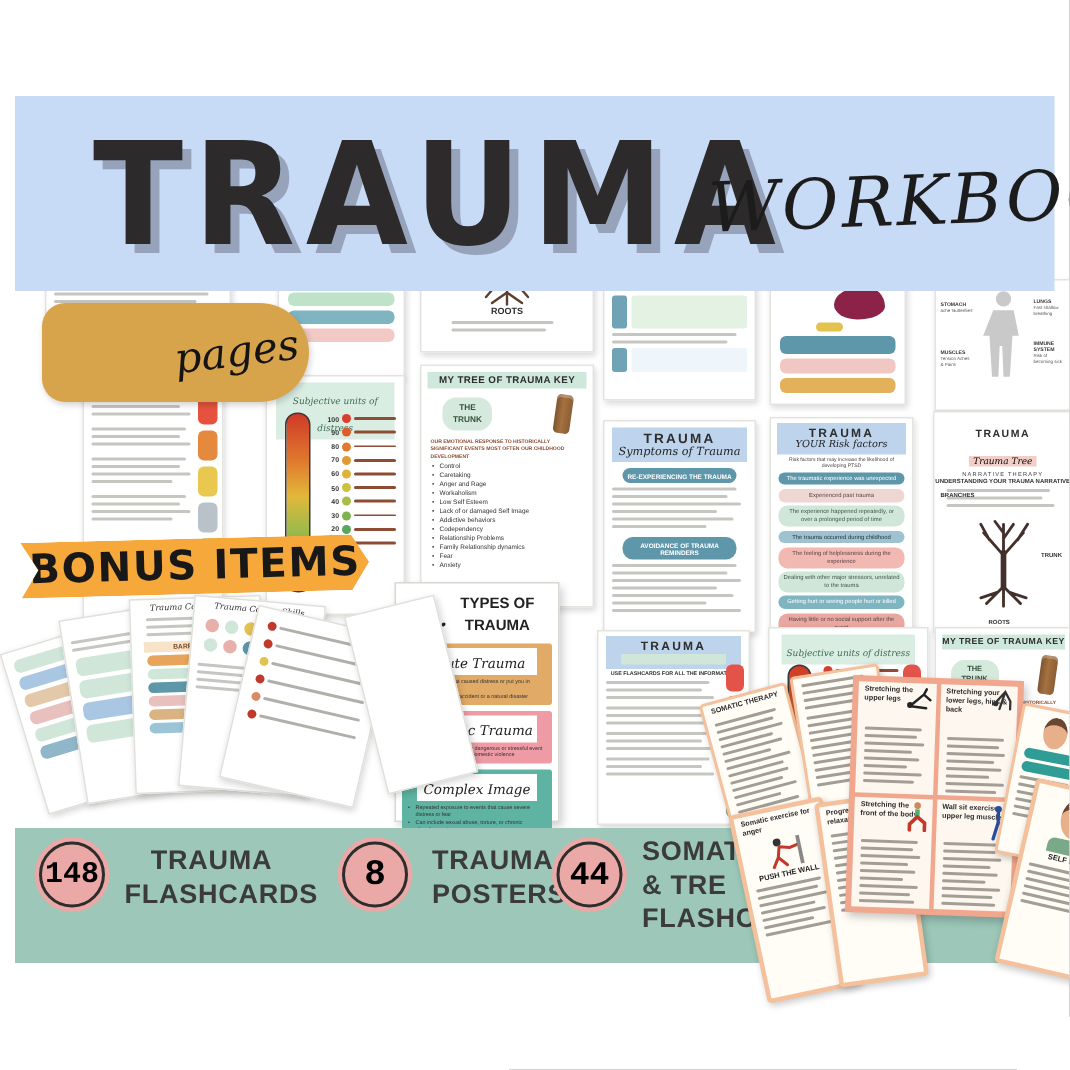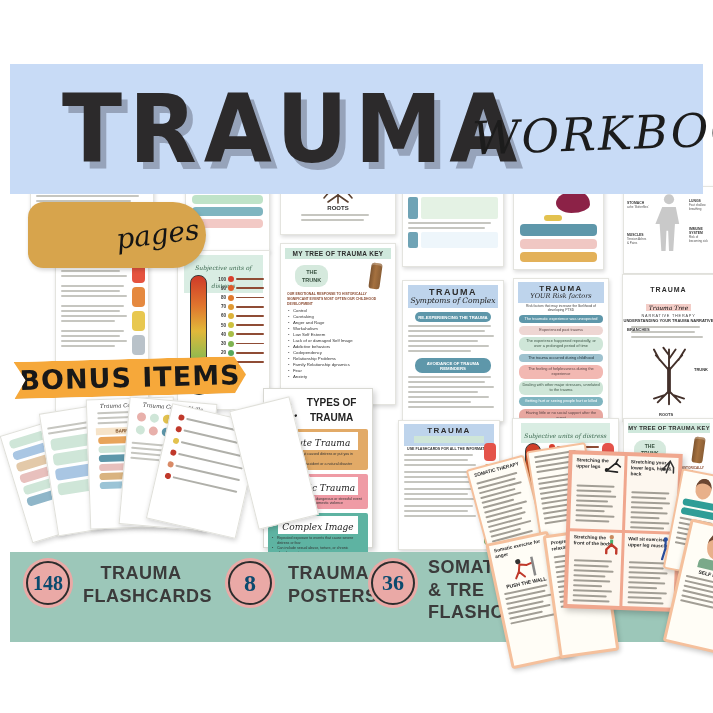--- a/index.html
+++ b/index.html
@@ -69,21 +69,21 @@
   .badge85 .word{position:absolute;left:88px;top:16px;font-size:28px;color:#141414;transform:rotate(-7deg);}
   .ribbon{position:absolute;left:14px;top:359px;width:232px;height:37px;background:#f6a83a;z-index:6;
           transform:rotate(-1.5deg);display:flex;align-items:center;justify-content:center;
           clip-path:polygon(0 0,95% 0,100% 50%,95% 100%,0 100%,5% 50%);box-shadow:1px 2px 3px rgba(0,0,0,.15);}
   .ribbon span{font-size:27px;font-weight:bold;letter-spacing:1px;color:#181818;font-family:"DejaVu Sans",sans-serif;}
   
   .band{position:absolute;left:10px;top:552px;width:693px;height:90px;background:#9cc7b9;z-index:2;}
   .fcircle{position:absolute;width:50px;height:50px;border-radius:50%;background:#eaa9a6;top:6px;}
   .fring{position:absolute;inset:3px;border:2px solid #2d2d2d;border-radius:50%;}
   .fnum{position:absolute;inset:0;display:flex;align-items:center;justify-content:center;
-        font-size:20px;font-weight:bold;color:#0c4a6e;font-family:Liberation Serif, serif;}
+        font-size:20px;font-weight:bold;color:#000000;font-family:Liberation Mono, monospace;}
   .flabel{position:absolute;top:10px;font-size:18px;font-weight:bold;color:#3b3b3b;line-height:1.25;letter-spacing:.5px;}
   svg{display:block;}
 </style>
 </head>
 <body>
 
 <div class="canvas">
 
   <div class="banner">
     <div class="t-title">TRAUMA</div>
@@ -280,21 +280,21 @@
       <div class="bullet">Relationship Problems</div>
       <div class="bullet">Family Relationship dynamics</div>
       <div class="bullet">Fear</div>
       <div class="bullet">Anxiety</div>
     </div>
   </div>
 
   <div class="page" style="left:402px;top:280px;width:100px;height:140px;">
     <div class="hbar">
       <span class="big">TRAUMA</span>
-      <span class="scr script">Symptoms of Complex</span>
+      <span class="scr script">Symptoms of Trauma</span>
     </div>
     <div class="sect">RE-EXPERIENCING THE TRAUMA</div>
     <div class="lines">
         <div class="tl" style="width: 92%;"></div>
         <div class="tl" style="width: 85%;"></div>
         <div class="tl" style="width: 96%;"></div>
         <div class="tl" style="width: 78%;"></div>
         <div class="tl" style="width: 90%;"></div>
         <div class="tl" style="width: 70%;"></div>
       </div>
@@ -746,21 +746,21 @@
       <div class="fring"></div>
       <span class="fnum" style="font-size:24px;">8</span>
     </div>
     <div class="flabel" style="left:278px;">
       <div>TRAUMA</div>
       <div>POSTERS</div>
     </div>
 
     <div class="fcircle" style="left:358px;">
       <div class="fring"></div>
-      <span class="fnum" style="font-size:22px;">36</span>
+      <span class="fnum" style="font-size:22px;">44</span>
     </div>
     <div class="flabel" style="left:418px;top:4px;">
       <div>SOMATIC</div>
       <div>&amp; TRE</div>
       <div>FLASHCARDS</div>
     </div>
   </div>
 
 </div>
 

